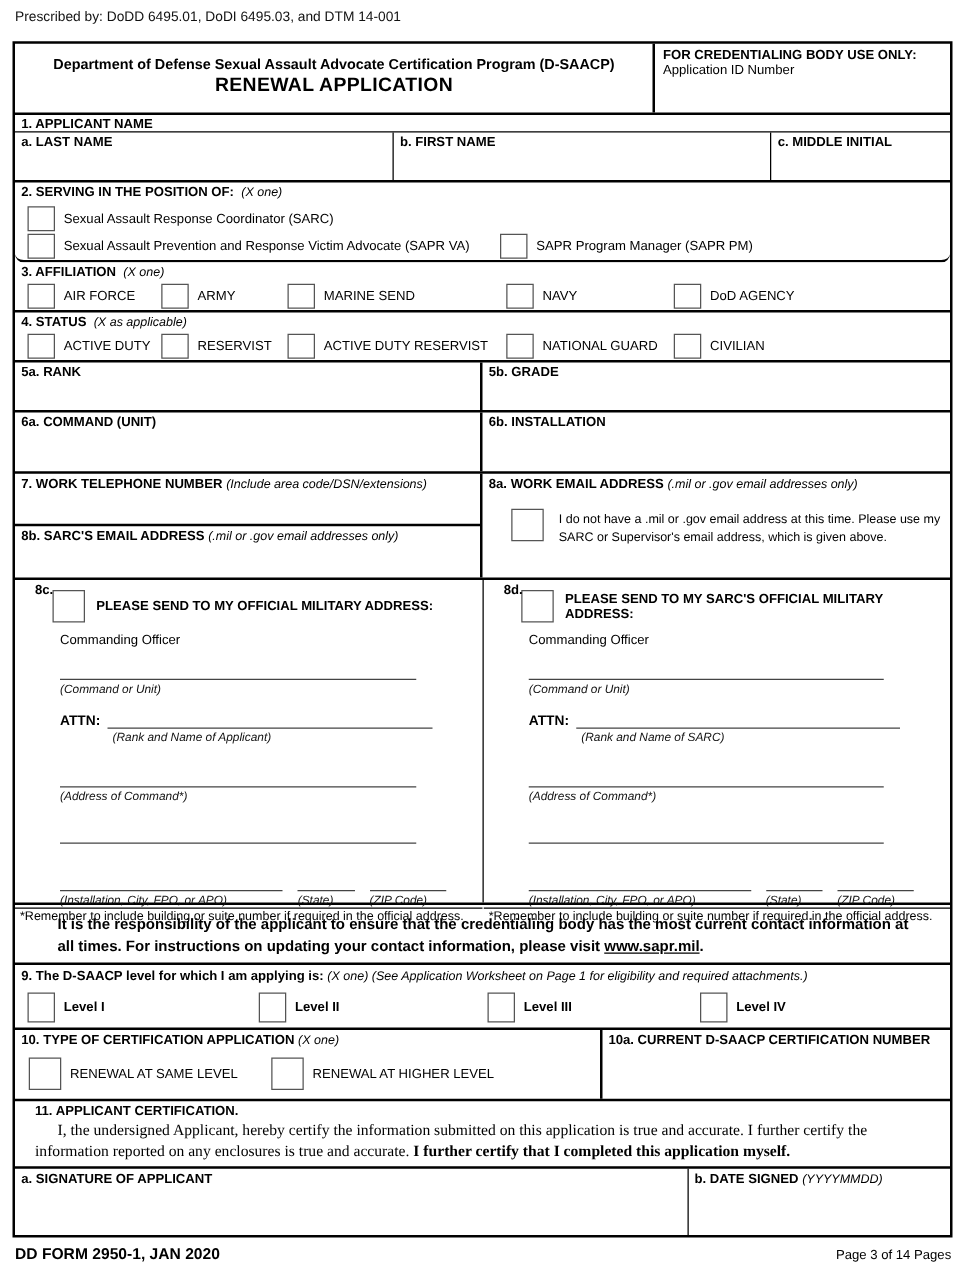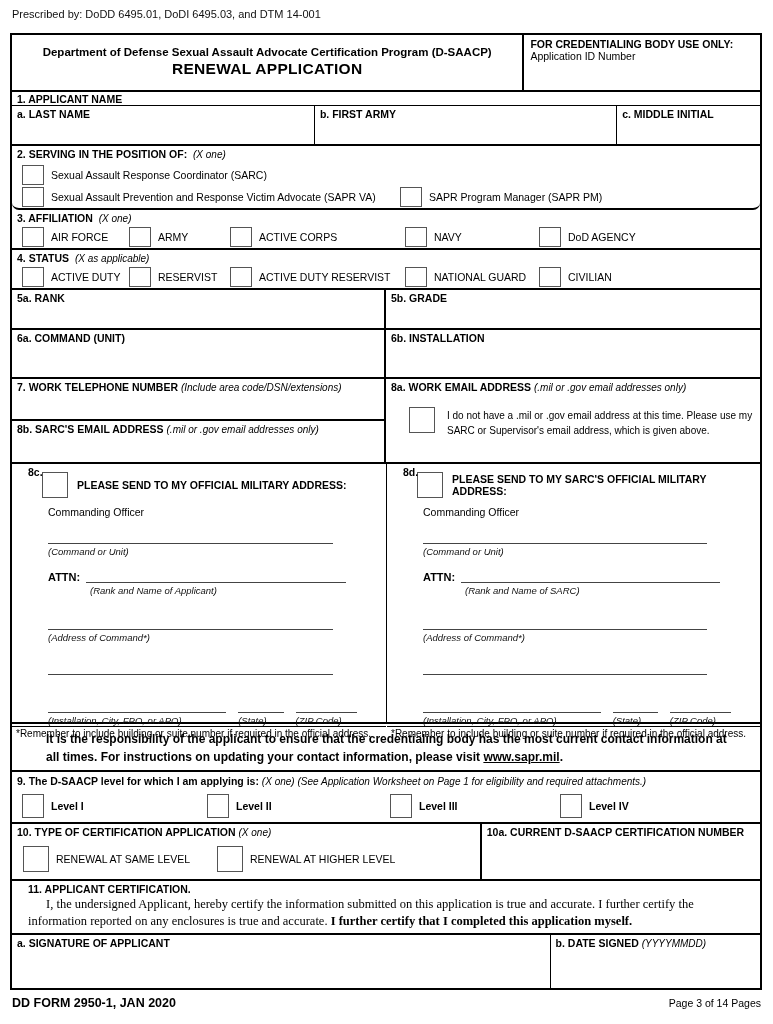--- a/index.html
+++ b/index.html
@@ -119,21 +119,21 @@
       </div>
     </div>
 
     <div class="secbar">1.  APPLICANT NAME</div>
     <div class="row namerow">
       <div class="cell c-a">
         <span>a.  LAST NAME</span>
         <div class="fill"></div>
       </div>
       <div class="cell c-b">
-        <span>b.  FIRST ARMY</span>
+        <span>b.  FIRST NAME</span>
         <div class="fill"></div>
       </div>
       <div class="cell c-c">
         <span>c.  MIDDLE INITIAL</span>
         <div class="fill"></div>
       </div>
     </div>
 
     <div class="row sec sec2" style="display:block;">
       <div class="sec-title">
@@ -167,21 +167,21 @@
         <div class="cbgroup" style="left:10px; top:1px;">
           <span class="cb"></span>
           <span class="cblabel">AIR FORCE</span>
         </div>
         <div class="cbgroup" style="left:117px; top:1px;">
           <span class="cb"></span>
           <span class="cblabel">ARMY</span>
         </div>
         <div class="cbgroup" style="left:218px; top:1px;">
           <span class="cb"></span>
-          <span class="cblabel">ACTIVE CORPS</span>
+          <span class="cblabel">MARINE SEND</span>
         </div>
         <div class="cbgroup" style="left:393px; top:1px;">
           <span class="cb"></span>
           <span class="cblabel">NAVY</span>
         </div>
         <div class="cbgroup" style="left:527px; top:1px;">
           <span class="cb"></span>
           <span class="cblabel">DoD AGENCY</span>
         </div>
       </div>

